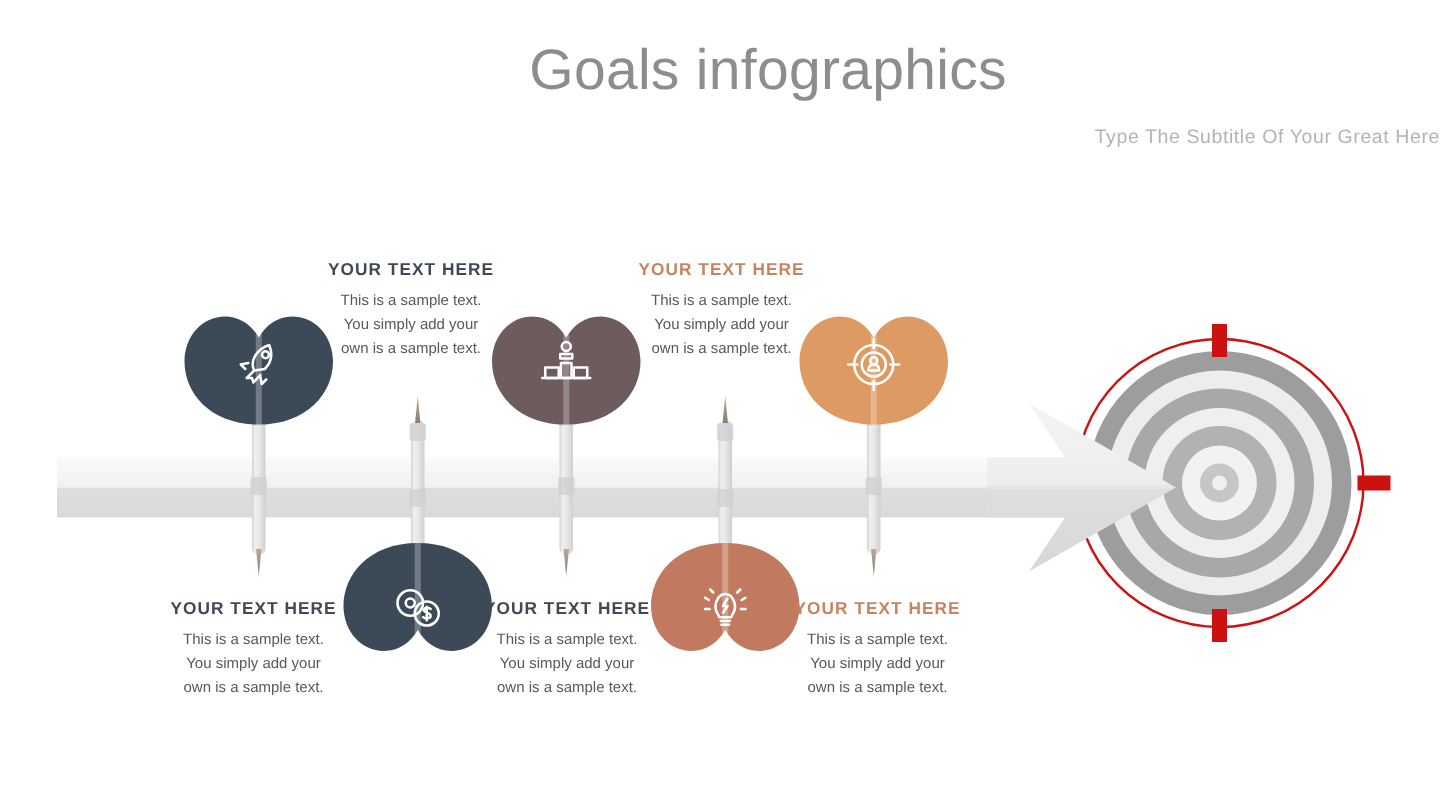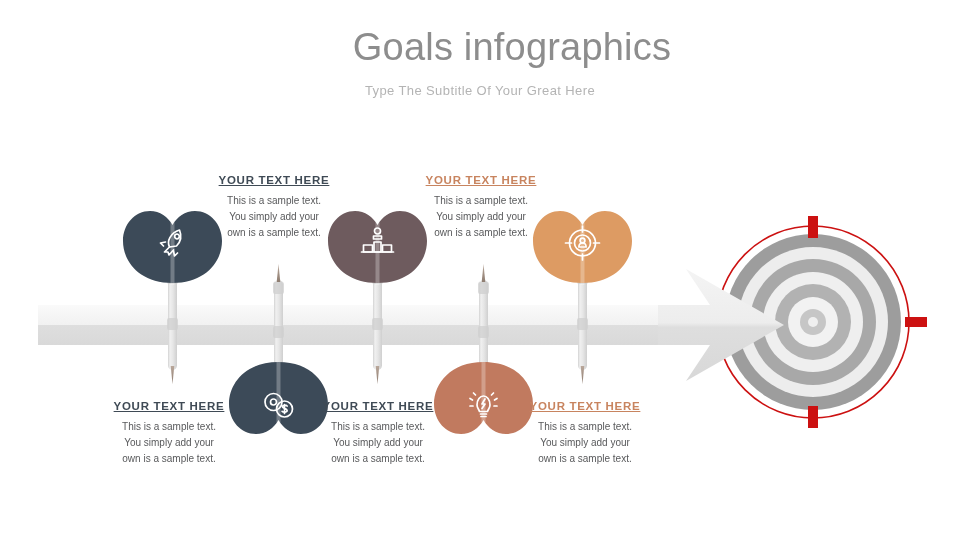--- a/index.html
+++ b/index.html
@@ -9,32 +9,32 @@
     overflow:hidden;position:relative;
   }
   .stage{position:absolute;left:0;top:0;width:960px;height:540px;}
 
   
   .title{
     position:absolute;left:0;top:26px;width:960px;text-align:center;
     font-size:38px;color:#8d8d8d;font-weight:400;letter-spacing:.2px;margin-left:32px;
   }
   .subtitle{
-    position:absolute;left:0;top:83px;width:960px;text-align:center;
+    position:absolute;left:0;top:83px;width:960px;text-align:right;
     font-size:13px;color:#b4b4b4;font-weight:400;letter-spacing:.4px;
   }
 
   
   .arrow-wrap{position:absolute;left:0;top:0;width:960px;height:540px;}
 
   
   .tb{position:absolute;width:160px;text-align:center;}
   .tb .hd{
     font-size:11.5px;font-weight:bold;letter-spacing:.7px;
-    color:#3f4a55;margin-bottom:7px;text-decoration:underline;
+    color:#3f4a55;margin-bottom:7px;
   }
   .tb.orange .hd{color:#c8845f;}
   .tb .bd{
     font-size:10px;line-height:1.62;color:#58595b;font-weight:400;
   }
 </style>
 </head>
 <body>
 
 <div class="stage">

